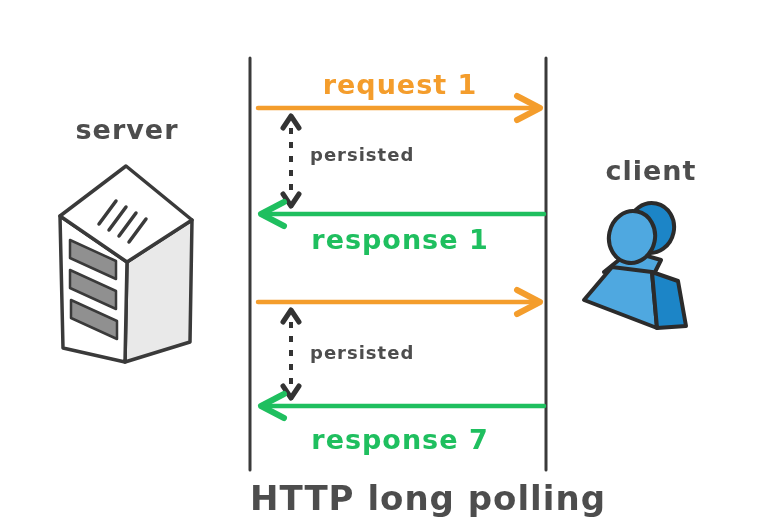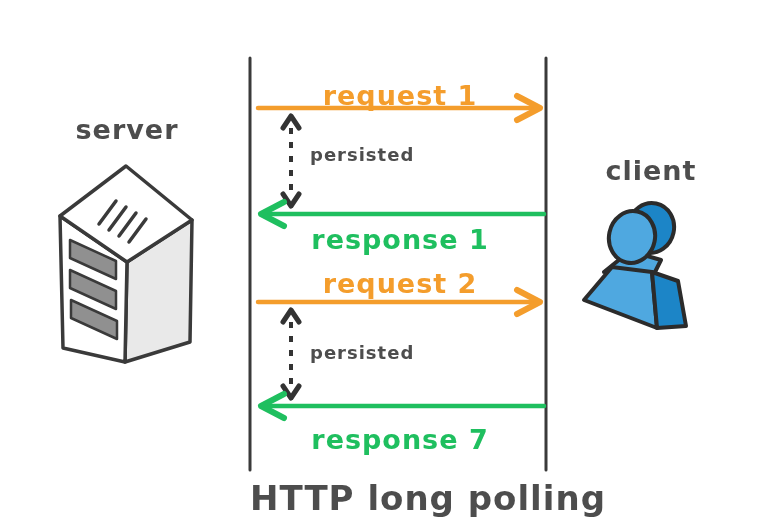--- a/index.html
+++ b/index.html
@@ -21,21 +21,21 @@
   .center { text-align:center; width:300px; left:250px; }
   .ink    { color:#4d4d4d; }
   .orange { color:#f49d2c; }
   .green  { color:#1fbf5f; }
 
   .actor-lbl { font-size:27px; width:200px; text-align:center; }
   #server-label   { left:27px;  top:116px; }
   #client-label   { left:551px; top:157px; }
 
   .msg-lbl   { font-size:27px; }
-  #request-1-label  { top:82px; }
+  #request-1-label  { top:71px; }
   #response-1-label { top:226px; }
   #request-2-label  { top:270px; }
   #response-2-label { top:426px; }
 
   .wait-lbl { font-size:18px; left:310px; }
   #persisted-1-label { top:146px; }
   #persisted-2-label { top:344px; }
 
   #diagram-caption { top:481px; font-size:34px; }
 </style>
@@ -120,18 +120,17 @@
       <ellipse cx="632" cy="237" rx="23" ry="26" transform="rotate(12 632 237)" fill="#4fa8e0"></ellipse>
     </g>
   </svg>
 
   <div class="lbl actor-lbl ink" id="server-label">server</div>
   <div class="lbl actor-lbl ink" id="client-label">client</div>
 
   <div class="lbl msg-lbl center orange" id="request-1-label">request 1</div>
   <div class="lbl wait-lbl ink" id="persisted-1-label">persisted</div>
   <div class="lbl msg-lbl center green" id="response-1-label">response 1</div>
-  <div class="lbl msg-lbl center orange" id="request-2-label">request 2</div>
   <div class="lbl wait-lbl ink" id="persisted-2-label">persisted</div>
   <div class="lbl msg-lbl center green" id="response-2-label">response 7</div>
 
   <div class="lbl center ink" id="diagram-caption">HTTP long polling</div>
 </div>
 
 </body></html>

